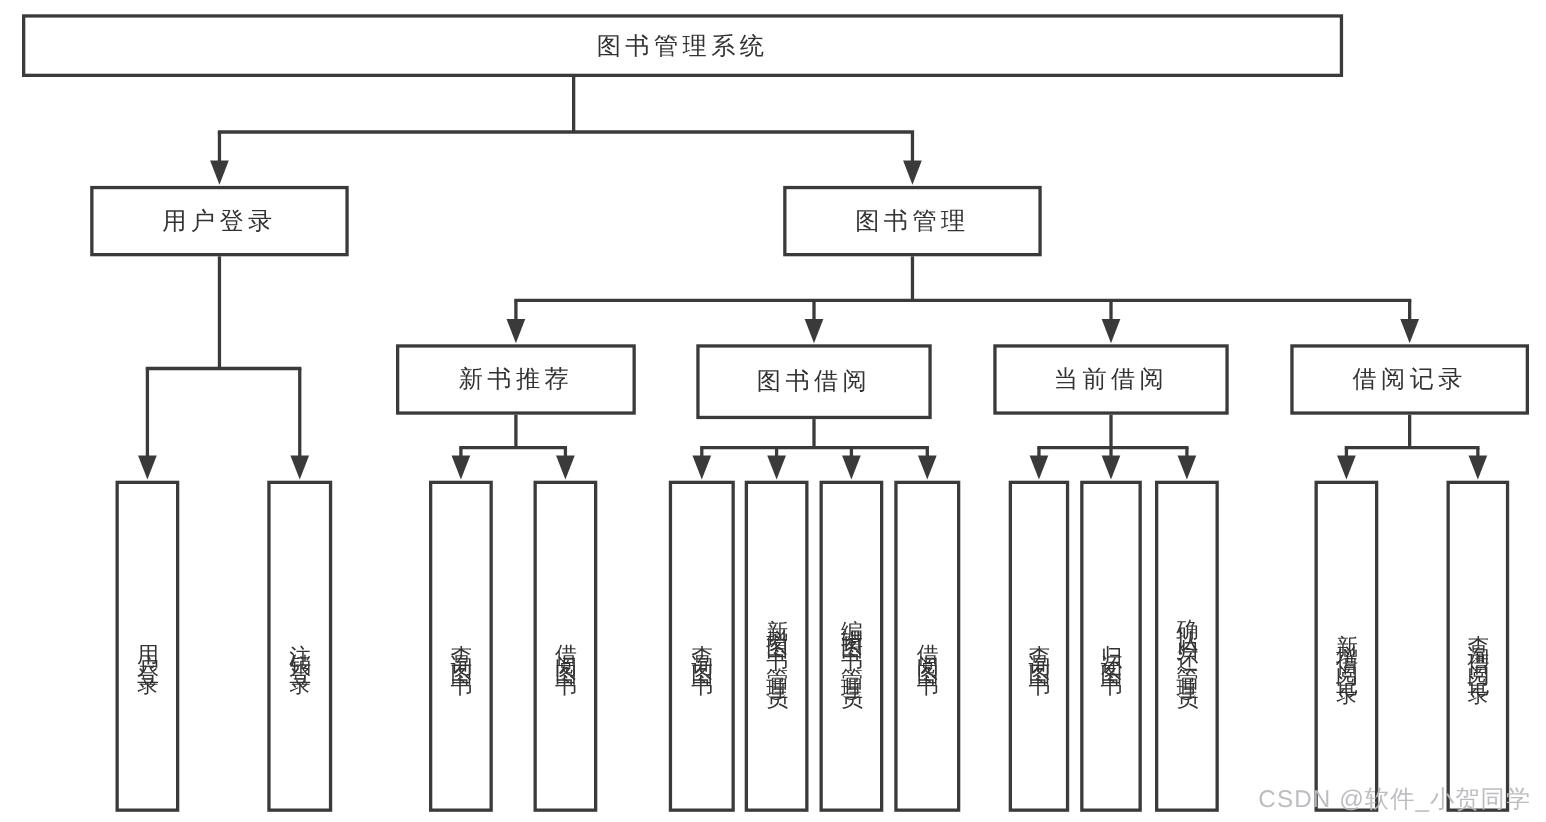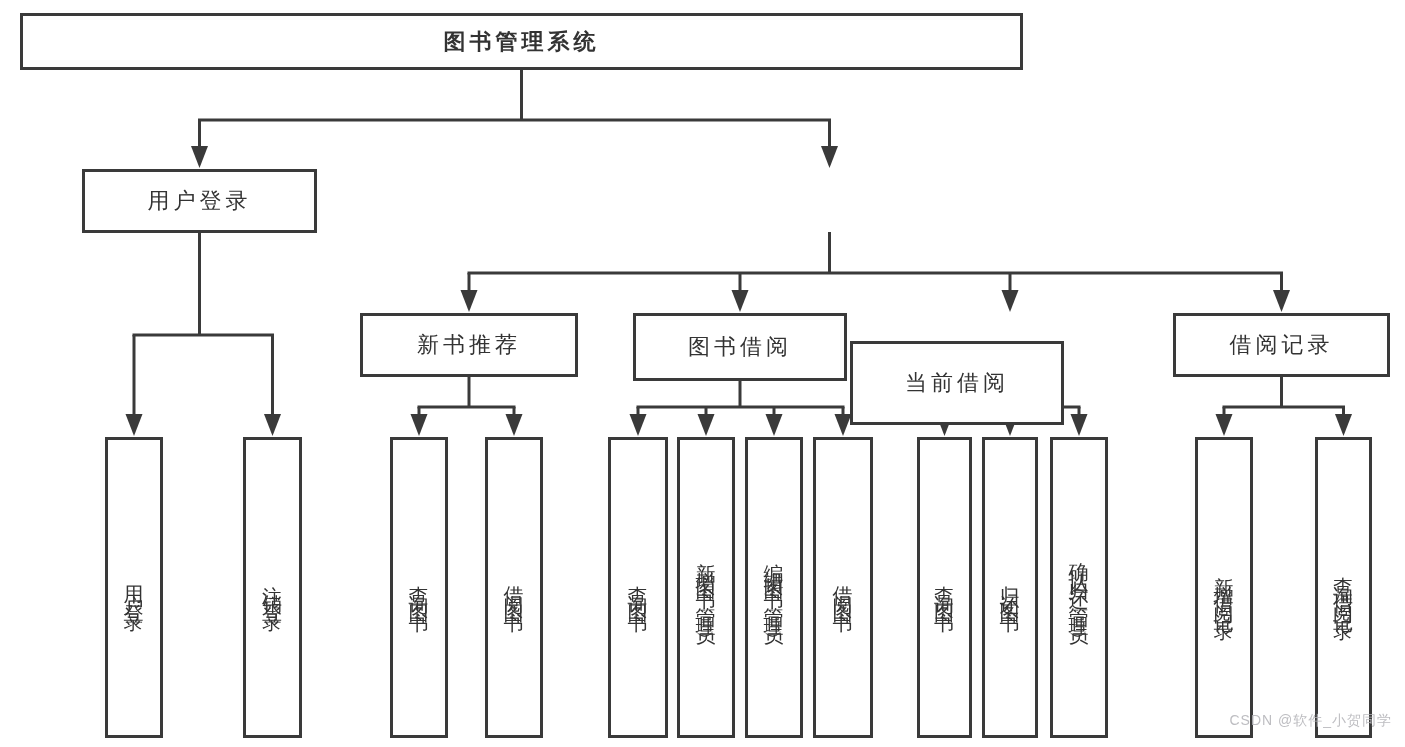--- a/index.html
+++ b/index.html
@@ -43,21 +43,21 @@
     writing-mode: vertical-rl;
     text-orientation: mixed;
     font-size: 20px;
     letter-spacing: 9px;
     line-height: 1;
   }
   #watermark {
     position: absolute;
     top: 712px;
     right: 13px;
-    font-size: 14px;
+    font-size: 22px;
     letter-spacing: 1px;
     color: rgba(185, 185, 190, 0.95);
     z-index: 5;
     white-space: nowrap;
   }
 </style>
 </head>
 <body>
 
 <div id="stage">
@@ -110,25 +110,26 @@
       <polygon points="1070.5,414 1087.5,414 1079,436" fill="#3a3a3a"></polygon>
       <line x1="1281.5" y1="376" x2="1281.5" y2="407" stroke="#3a3a3a" stroke-width="3"></line>
       <line x1="1222.5" y1="407" x2="1345" y2="407" stroke="#3a3a3a" stroke-width="3"></line>
       <line x1="1224" y1="407" x2="1224" y2="423" stroke="#3a3a3a" stroke-width="3"></line>
       <polygon points="1215.5,414 1232.5,414 1224,436" fill="#3a3a3a"></polygon>
       <line x1="1343.5" y1="407" x2="1343.5" y2="423" stroke="#3a3a3a" stroke-width="3"></line>
       <polygon points="1335,414 1352,414 1343.5,436" fill="#3a3a3a"></polygon>
     </svg>
 
   <div id="watermark">CSDN @软件_小贺同学</div>
-<div class="node h" style="left: 20px; top: 13px; width: 1003px; height: 57px; font-weight: bold;">图书管理系统</div>
+<div class="node h" style="left: 20px; top: 13px; width: 1201px; height: 57px;">图书管理系统</div>
     <div class="node h" style="left: 82px; top: 169px; width: 235px; height: 64px;">用户登录</div>
+    <div class="node h" style="left: 712px; top: 169px; width: 235px; height: 64px;">图书管理</div>
     <div class="node h" style="left: 360px; top: 313px; width: 218px; height: 64px;">新书推荐</div>
     <div class="node h" style="left: 633px; top: 313px; width: 214px; height: 68px;">图书借阅</div>
-    <div class="node h" style="left: 850px; top: 313px; width: 214px; height: 84px; margin-top: 28px;">当前借阅</div>
+    <div class="node h" style="left: 903px; top: 313px; width: 214px; height: 64px;">当前借阅</div>
     <div class="node h" style="left: 1173px; top: 313px; width: 217px; height: 64px; font-family: Liberation Mono, monospace;">借阅记录</div>
     <div class="node v" style="left: 105px; top: 437px; width: 58px; height: 301px;">用户登录</div>
     <div class="node v" style="left: 243px; top: 437px; width: 59px; height: 301px;">注销登录</div>
     <div class="node v" style="left: 390px; top: 437px; width: 58px; height: 301px;">查询图书</div>
     <div class="node v" style="left: 485px; top: 437px; width: 58px; height: 301px;">借阅图书</div>
     <div class="node v" style="left: 608px; top: 437px; width: 60px; height: 301px;">查询图书</div>
     <div class="node v" style="left: 677px; top: 437px; width: 58px; height: 301px;">新增图书（管理员）</div>
     <div class="node v" style="left: 745px; top: 437px; width: 58px; height: 301px;">编辑图书（管理员）</div>
     <div class="node v" style="left: 813px; top: 437px; width: 60px; height: 301px;">借阅图书</div>
     <div class="node v" style="left: 917px; top: 437px; width: 55px; height: 301px;">查询图书</div>

